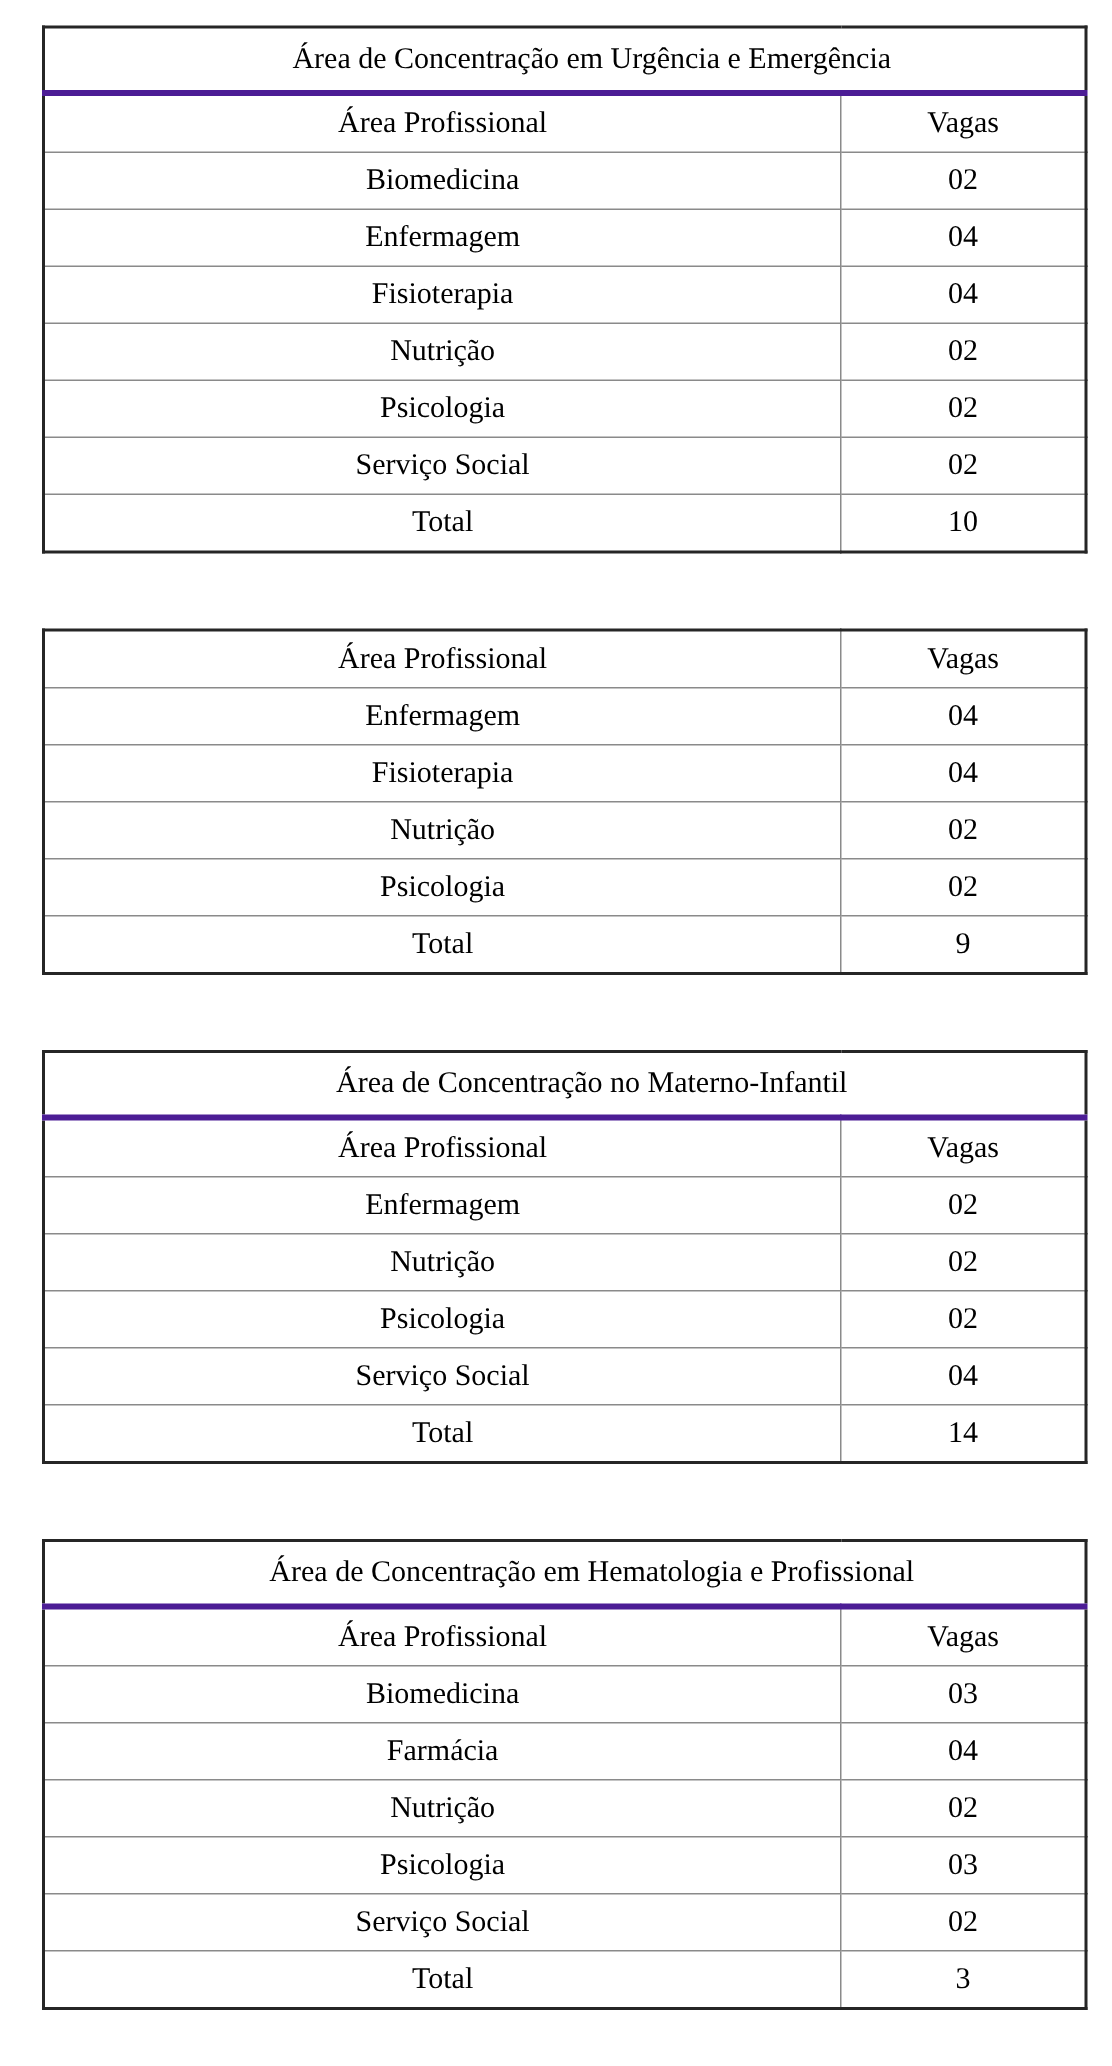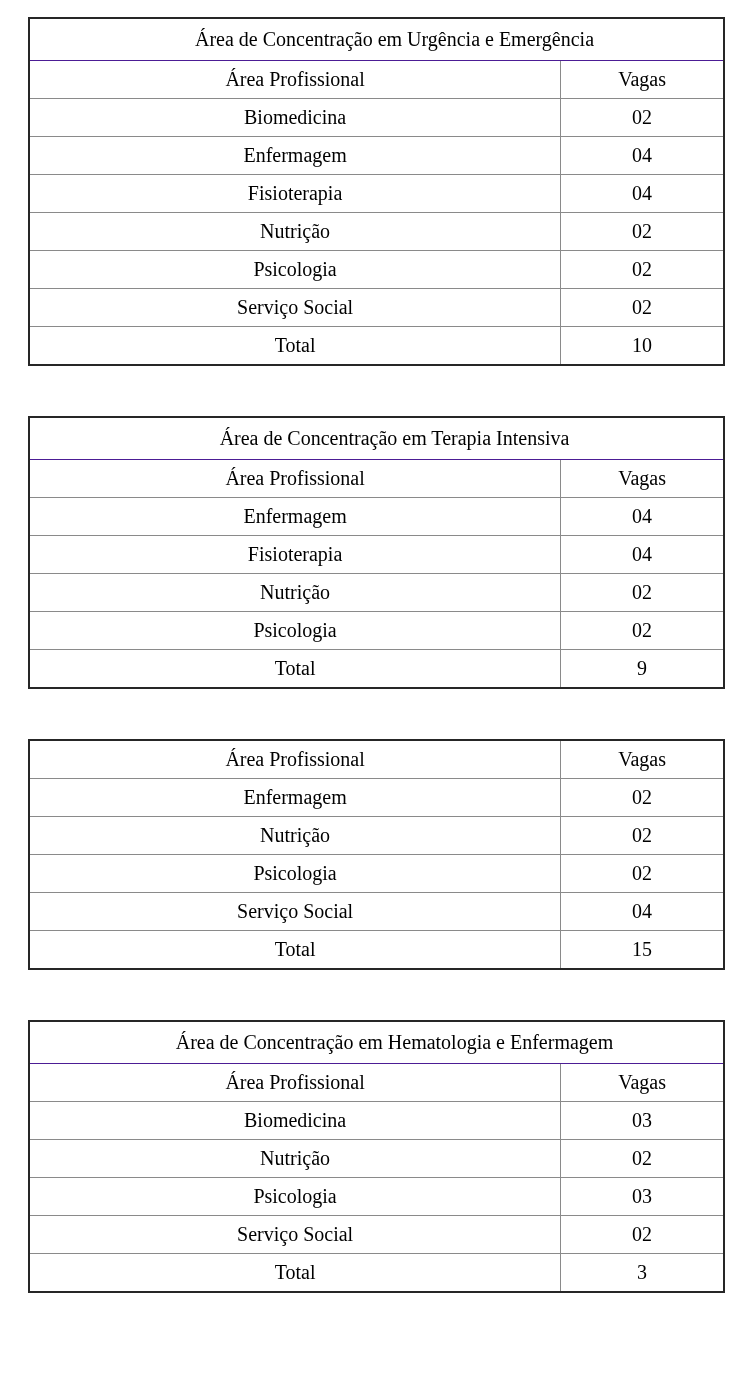--- a/index.html
+++ b/index.html
@@ -36,21 +36,21 @@
     vertical-align: middle;
     font-size: 20px;
     line-height: 1.15;
     padding: 0 4px;
     height: 37px;
     overflow: hidden;
     white-space: nowrap;
   }
   table.conc-table tr.title-row td {
     height: 41px;
-    border-bottom: 1px solid #4c1d95;
+    border-bottom: 4px solid #4c1d95;
     padding-left: 40px;
   }
 </style>
 </head>
 <body>
 
 <div id="tables-root">
     <table class="conc-table">
       <colgroup>
         <col class="col-area">
@@ -93,97 +93,101 @@
           <td>10</td>
         </tr>
       </tbody>
     </table>
     <table class="conc-table">
       <colgroup>
         <col class="col-area">
         <col class="col-vagas">
       </colgroup>
       <tbody>
+        <tr class="header-row">
+          <td>Área Profissional</td>
+          <td>Vagas</td>
+        </tr>
+        <tr class="data-row">
+          <td>Enfermagem</td>
+          <td>04</td>
+        </tr>
+        <tr class="data-row">
+          <td>Fisioterapia</td>
+          <td>04</td>
+        </tr>
+        <tr class="data-row">
+          <td>Nutrição</td>
+          <td>02</td>
+        </tr>
+        <tr class="data-row">
+          <td>Psicologia</td>
+          <td>02</td>
+        </tr>
+        <tr class="total-row">
+          <td>Total</td>
+          <td>9</td>
+        </tr>
+      </tbody>
+    </table>
+    <table class="conc-table">
+      <colgroup>
+        <col class="col-area">
+        <col class="col-vagas">
+      </colgroup>
+      <tbody>
         <tr class="title-row">
-          <td colspan="2">Área de Concentração em Terapia Intensiva</td>
+          <td colspan="2">Área de Concentração no Materno-Infantil</td>
         </tr>
         <tr class="header-row">
           <td>Área Profissional</td>
           <td>Vagas</td>
         </tr>
         <tr class="data-row">
           <td>Enfermagem</td>
-          <td>04</td>
-        </tr>
-        <tr class="data-row">
-          <td>Fisioterapia</td>
-          <td>04</td>
-        </tr>
-        <tr class="data-row">
-          <td>Nutrição</td>
-          <td>02</td>
-        </tr>
-        <tr class="data-row">
-          <td>Psicologia</td>
-          <td>02</td>
-        </tr>
-        <tr class="total-row">
-          <td>Total</td>
-          <td>9</td>
-        </tr>
-      </tbody>
-    </table>
-    <table class="conc-table">
-      <colgroup>
-        <col class="col-area">
-        <col class="col-vagas">
-      </colgroup>
-      <tbody>
-        <tr class="header-row">
-          <td>Área Profissional</td>
-          <td>Vagas</td>
-        </tr>
-        <tr class="data-row">
-          <td>Enfermagem</td>
           <td>02</td>
         </tr>
         <tr class="data-row">
           <td>Nutrição</td>
           <td>02</td>
         </tr>
         <tr class="data-row">
           <td>Psicologia</td>
           <td>02</td>
         </tr>
         <tr class="data-row">
           <td>Serviço Social</td>
           <td>04</td>
         </tr>
         <tr class="total-row">
           <td>Total</td>
-          <td>15</td>
+          <td>14</td>
         </tr>
       </tbody>
     </table>
     <table class="conc-table">
       <colgroup>
         <col class="col-area">
         <col class="col-vagas">
       </colgroup>
       <tbody>
         <tr class="title-row">
-          <td colspan="2">Área de Concentração em Hematologia e Enfermagem</td>
+          <td colspan="2">Área de Concentração em Hematologia e Profissional</td>
         </tr>
         <tr class="header-row">
           <td>Área Profissional</td>
           <td>Vagas</td>
         </tr>
         <tr class="data-row">
           <td>Biomedicina</td>
           <td>03</td>
+        </tr>
+        <tr class="data-row">
+          <td>Farmácia</td>
+          <td>04</td>
         </tr>
         <tr class="data-row">
           <td>Nutrição</td>
           <td>02</td>
         </tr>
         <tr class="data-row">
           <td>Psicologia</td>
           <td>03</td>
         </tr>
         <tr class="data-row">

